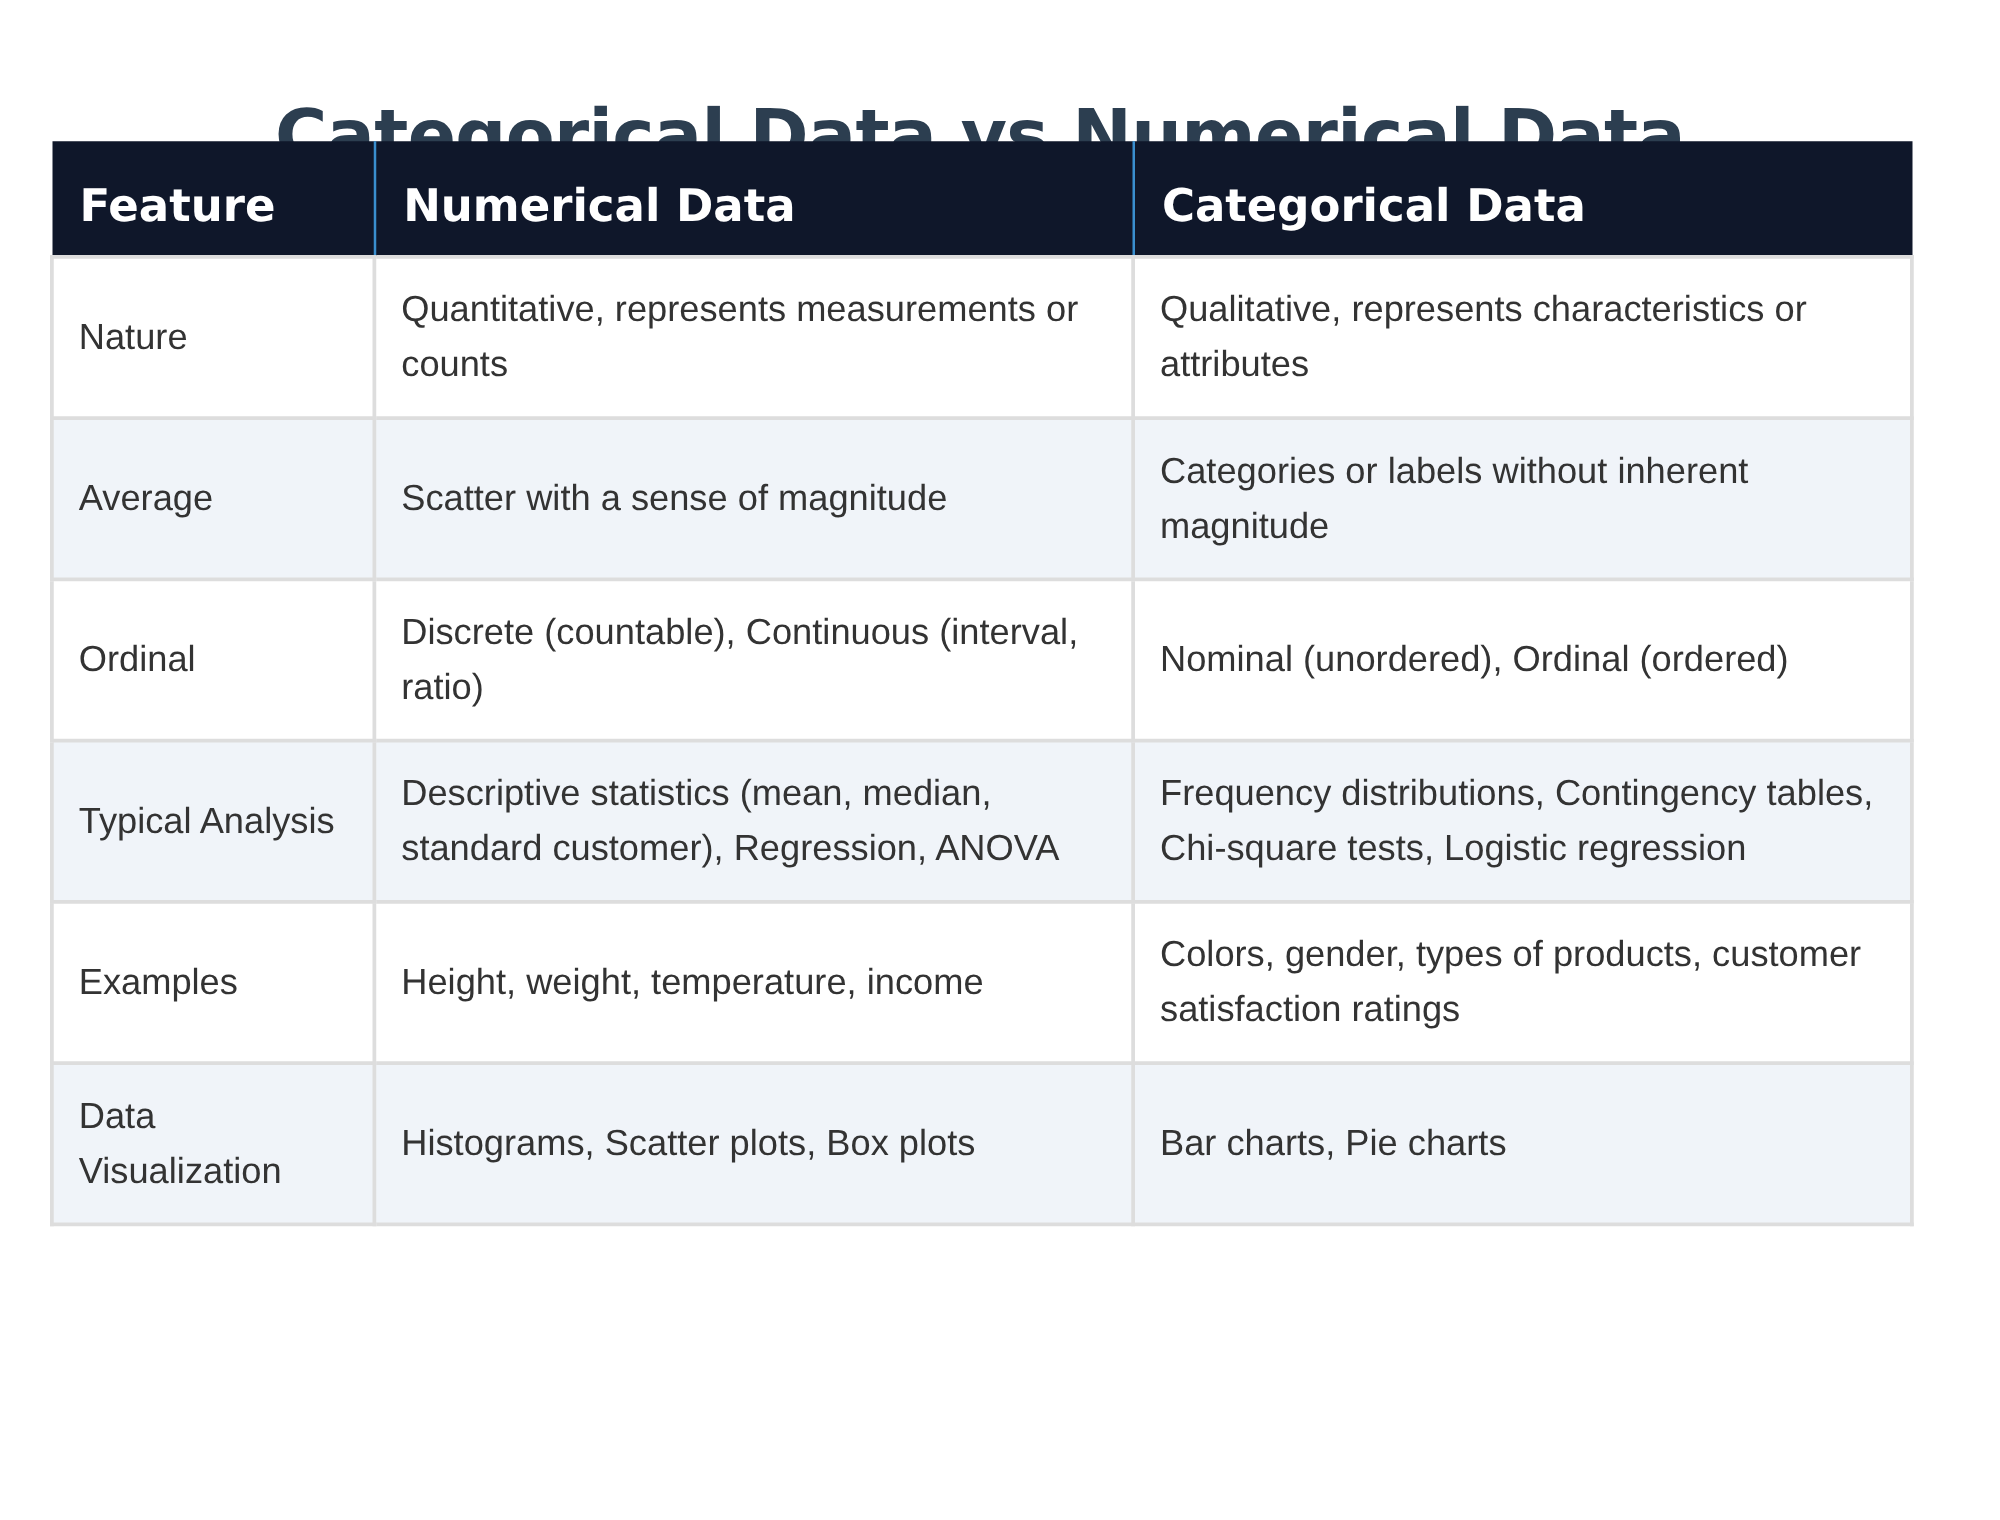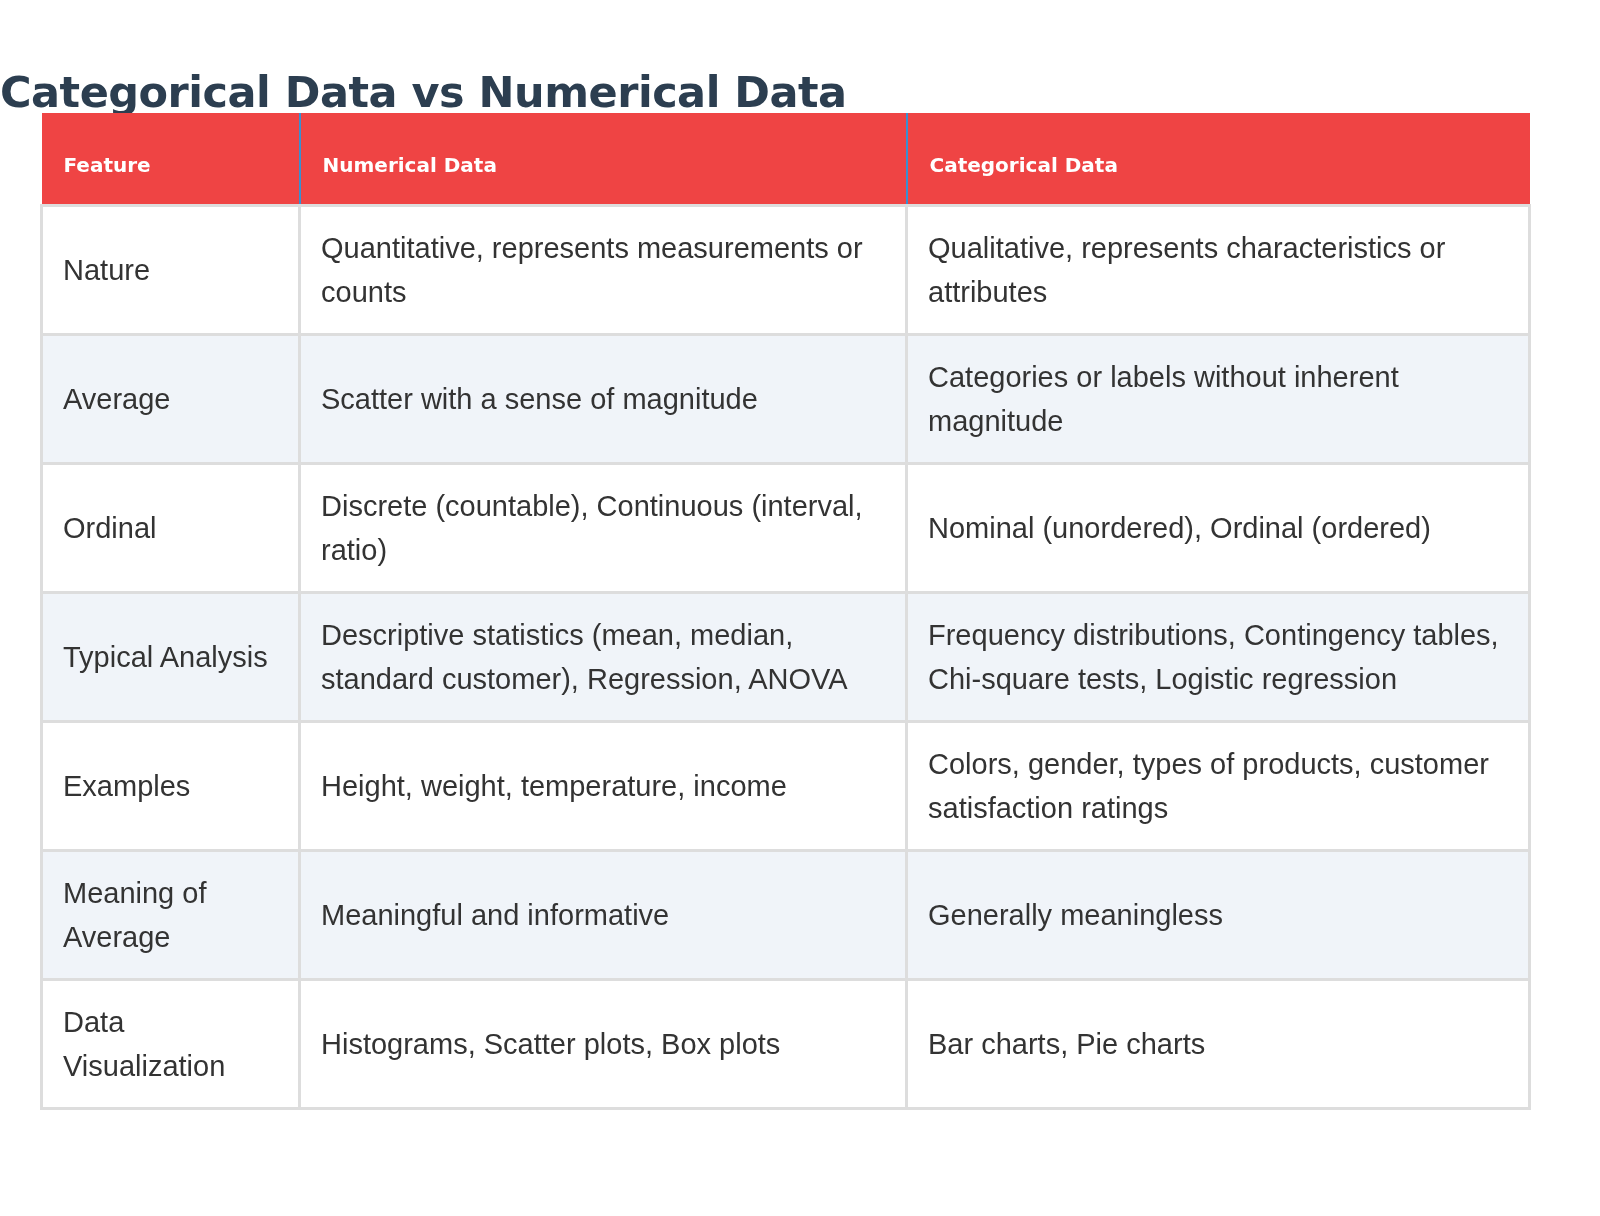--- a/index.html
+++ b/index.html
@@ -1,31 +1,31 @@
 <!DOCTYPE html>
 <html><head>
   <meta charset="utf-8">
   <style>
     html, body { margin: 0; padding: 0; background: #ffffff; }
     body { width: 1600px; height: 1216px; position: relative; font-family: "Liberation Sans", sans-serif; }
     .title {
-      position: absolute; left: 0; top: 38px; width: 1568px; text-align: left;
-      font-family: "DejaVu Sans", sans-serif; font-weight: bold; font-size: 43px;
+      position: absolute; left: 0; top: 38px; width: 1568px; text-align: center;
+      font-family: "DejaVu Sans", sans-serif; font-weight: bold; font-size: 57px;
       color: #2c3e50; letter-spacing: -0.5px;
     }
     table.cmp {
       position: absolute; left: 40px; top: 113px; width: 1488px;
       border-collapse: collapse; table-layout: fixed;
     }
     table.cmp col.c1 { width: 258px; }
     table.cmp col.c2 { width: 607px; }
     table.cmp col.c3 { width: 623px; }
     thead th {
-      background: #ef4444; color: #ffffff; text-align: left;
-      font-family: "DejaVu Sans", sans-serif; font-weight: bold; font-size: 20px;
+      background: #0f172a; color: #ffffff; text-align: left;
+      font-family: "DejaVu Sans", sans-serif; font-weight: bold; font-size: 36px;
       height: 92px; padding: 14px 22px 0 22px; box-sizing: border-box;
       border-right: 2px solid #3a8fcf;
     }
     thead th:last-child { border-right: none; }
     tbody td {
       font-size: 29px; color: #333333; line-height: 44px;
       padding: 0 20px; height: 129px; box-sizing: border-box;
       border: 3px solid #dddddd; vertical-align: middle;
     }
     tbody tr:nth-child(odd) td { background: #ffffff; }
@@ -69,23 +69,18 @@
       <td>Typical Analysis</td>
       <td>Descriptive statistics (mean, median, standard customer), Regression, ANOVA</td>
       <td>Frequency distributions, Contingency tables, Chi-square tests, Logistic regression</td>
     </tr>
     <tr>
       <td>Examples</td>
       <td>Height, weight, temperature, income</td>
       <td>Colors, gender, types of products, customer satisfaction ratings</td>
     </tr>
     <tr>
-      <td>Meaning of Average</td>
-      <td>Meaningful and informative</td>
-      <td>Generally meaningless</td>
-    </tr>
-    <tr>
       <td>Data Visualization</td>
       <td>Histograms, Scatter plots, Box plots</td>
       <td>Bar charts, Pie charts</td>
     </tr>
   </tbody>
 </table>
 
 </body></html>

